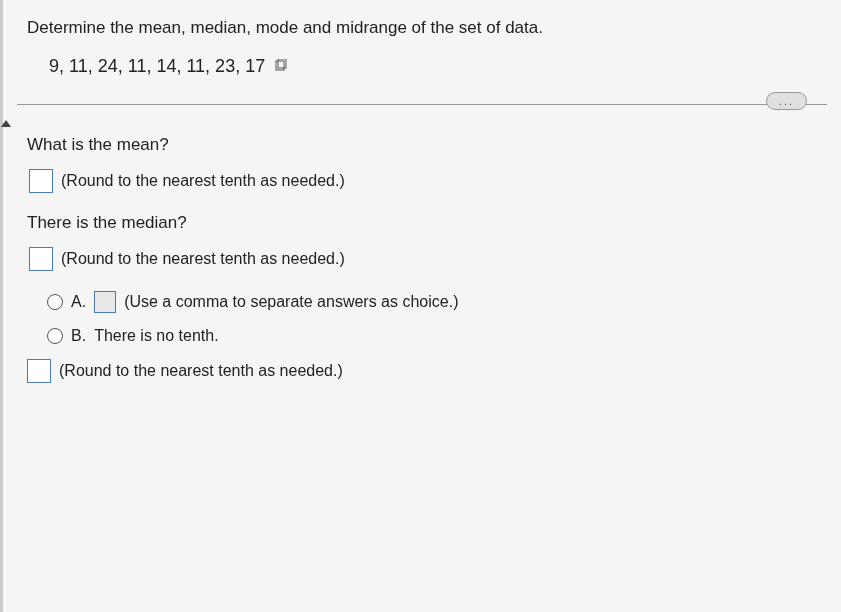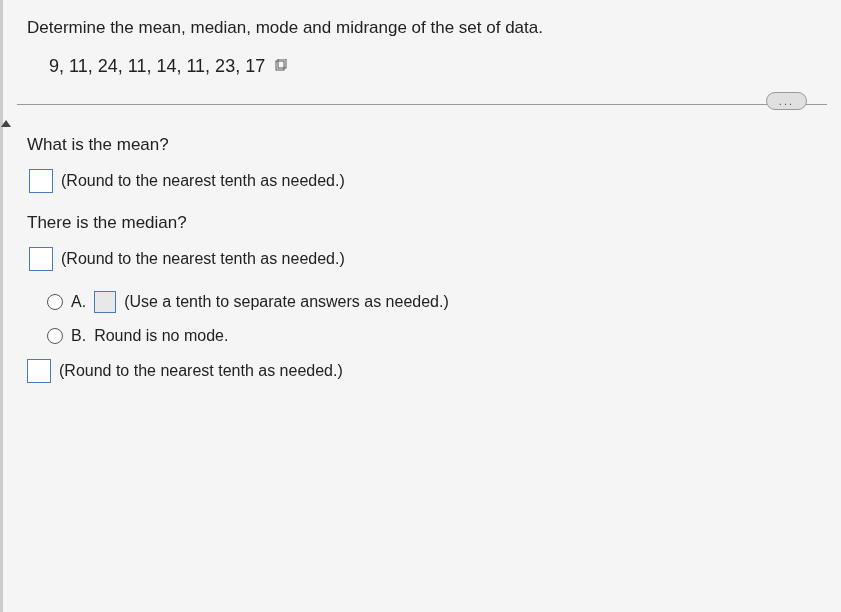--- a/index.html
+++ b/index.html
@@ -151,26 +151,26 @@
   <div class="answer-line">
     <span class="answer-box"></span>
     <span class="hint">(Round to the nearest tenth as needed.)</span>
   </div>
 
   <div class="mode-options">
     <div class="option-row">
       <span class="radio"></span>
       <span class="opt-letter">A.</span>
       <span class="answer-box-sm"></span>
-      <span class="opt-text">(Use a tenth to separate answers as needed.)</span>
+      <span class="opt-text">(Use a comma to separate answers as choice.)</span>
     </div>
     <div class="option-row">
       <span class="radio"></span>
       <span class="opt-letter">B.</span>
-      <span class="opt-text">Round is no mode.</span>
+      <span class="opt-text">There is no tenth.</span>
     </div>
 
     <div class="answer-line" style="margin-left:-20px; margin-bottom:0;">
       <span class="answer-box"></span>
       <span class="hint">(Round to the nearest tenth as needed.)</span>
     </div>
   </div>
 </div>
 
 </body></html>

